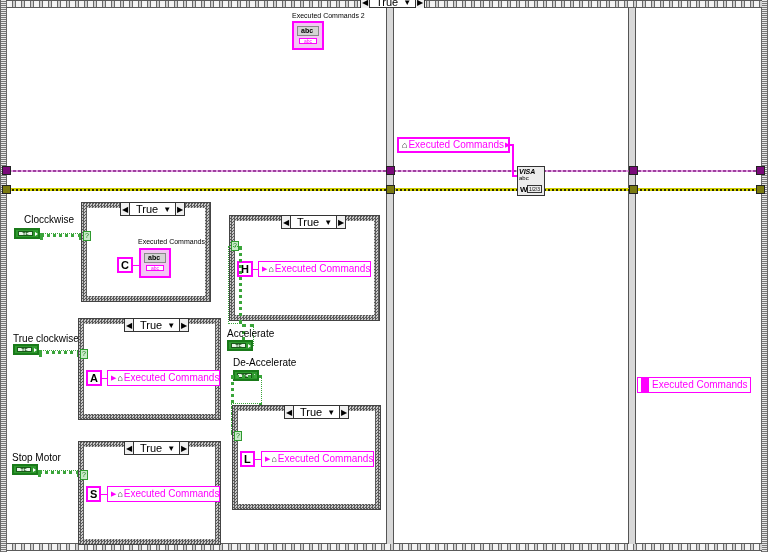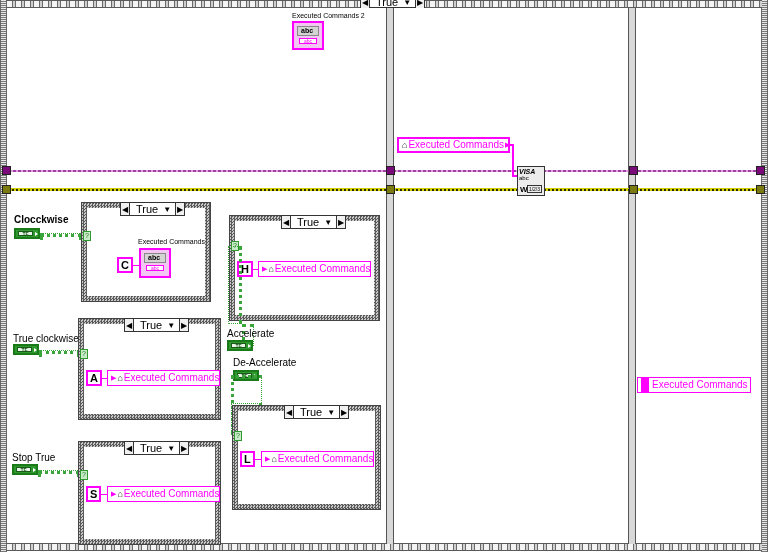--- a/index.html
+++ b/index.html
@@ -133,21 +133,21 @@
 <div class="tunnel olive" style="left:629px;top:185px;"></div>
 <div class="tunnel purple" style="left:756px;top:166px;"></div>
 <div class="tunnel olive" style="left:756px;top:185px;"></div>
 
 <div class="ind-label" style="left:292px;top:12px;">Executed Commands 2</div>
 <div class="indicator" style="left:292px;top:21px;width:32px;width:32px;height:29px;">
   <div class="field">abc</div>
   <div class="tag">abc</div>
 </div>
 
-<div class="bool-label" style="left:14px;top:214px;font-weight:bold;">Clocckwise</div>
+<div class="bool-label" style="left:24px;top:214px;">Clocckwise</div>
 <div class="bool-ctl" style="left:14px;top:228px;">
   <div class="inner">TF</div>
     <div class="tri"></div>
 </div>
 <div class="wire-green" style="left:40px;top:233px;width:42px;border-top-width:1px;"></div>
 <div class="case" style="left:82px;top:203px;width:128px;height:98px;">
   <div class="case-selector" style="left:33px;">
     <span class="arr l">◀</span>
     <span class="val">
         <span>True</span>
@@ -183,21 +183,21 @@
   <div class="sel-term" style="left:-4px;top:25px;">?</div>
   <div class="str-const" style="left:2px;top:46px;">A</div>
   <div class="wire-pink" style="left:17px;top:54px;width:6px;height:1px;"></div>
   <div class="local-var" style="left:23px;top:46px;width:113px;">
     <span class="tri">▶</span>
       <span class="home">⌂</span>
       <span>Executed Commands</span>
   </div>
 </div>
 
-<div class="bool-label" style="left:12px;top:452px;">Stop True</div>
+<div class="bool-label" style="left:12px;top:452px;">Stop Motor</div>
 <div class="bool-ctl" style="left:12px;top:464px;">
   <div class="inner">TF</div>
     <div class="tri"></div>
 </div>
 <div class="wire-green" style="left:38px;top:470px;width:42px;border-top-width:1px;"></div>
 <div class="case" style="left:79px;top:442px;width:141px;height:102px;">
   <div class="case-selector" style="left:40px;">
     <span class="arr l">◀</span>
     <span class="val">
         <span>True</span>

